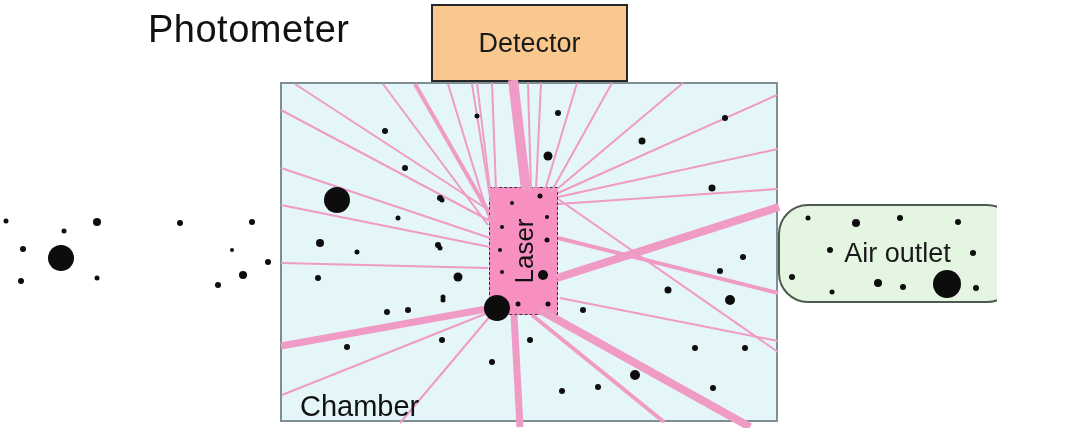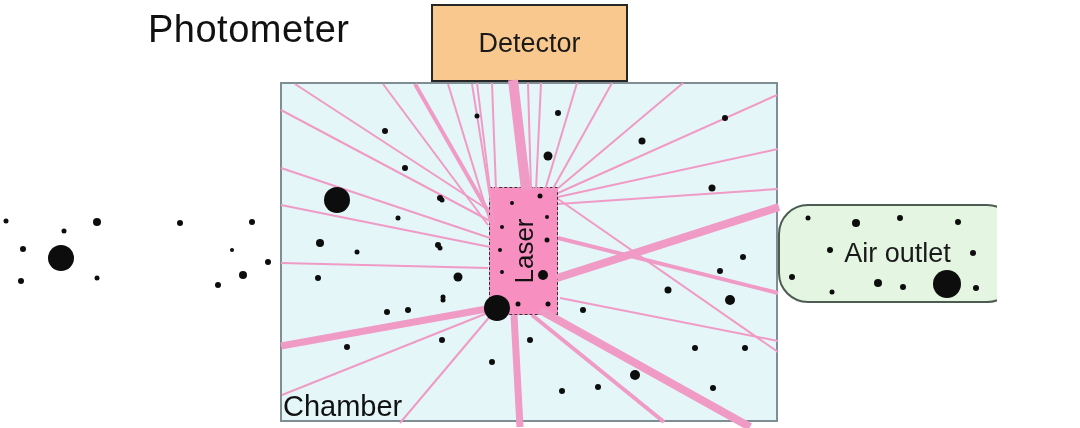--- a/index.html
+++ b/index.html
@@ -26,21 +26,21 @@
   .outlet{left:778px;top:204px;width:239px;height:99px;}
   .laser{
     left:489px;top:187px;width:69px;height:128px;background:#f78fc1;border:1.5px dashed #333;
   }
   svg.fx{position:absolute;left:0;top:0;pointer-events:none;}
   .laser-label{
     position:absolute;left:524px;top:251px;font-size:26px;color:#111;
     transform:translate(-50%,-50%) rotate(-90deg);white-space:nowrap;
   }
   .chamber-label{
-    position:absolute;left:283px;top:390px;font-size:29px;color:#111;
+    position:absolute;left:300px;top:390px;font-size:29px;color:#111;
   }
 </style>
 </head>
 <body>
 
 <div class="stage">
 
   <div class="title">Photometer</div>
 
   <div class="box detector" style="background: rgb(249, 200, 142);">

